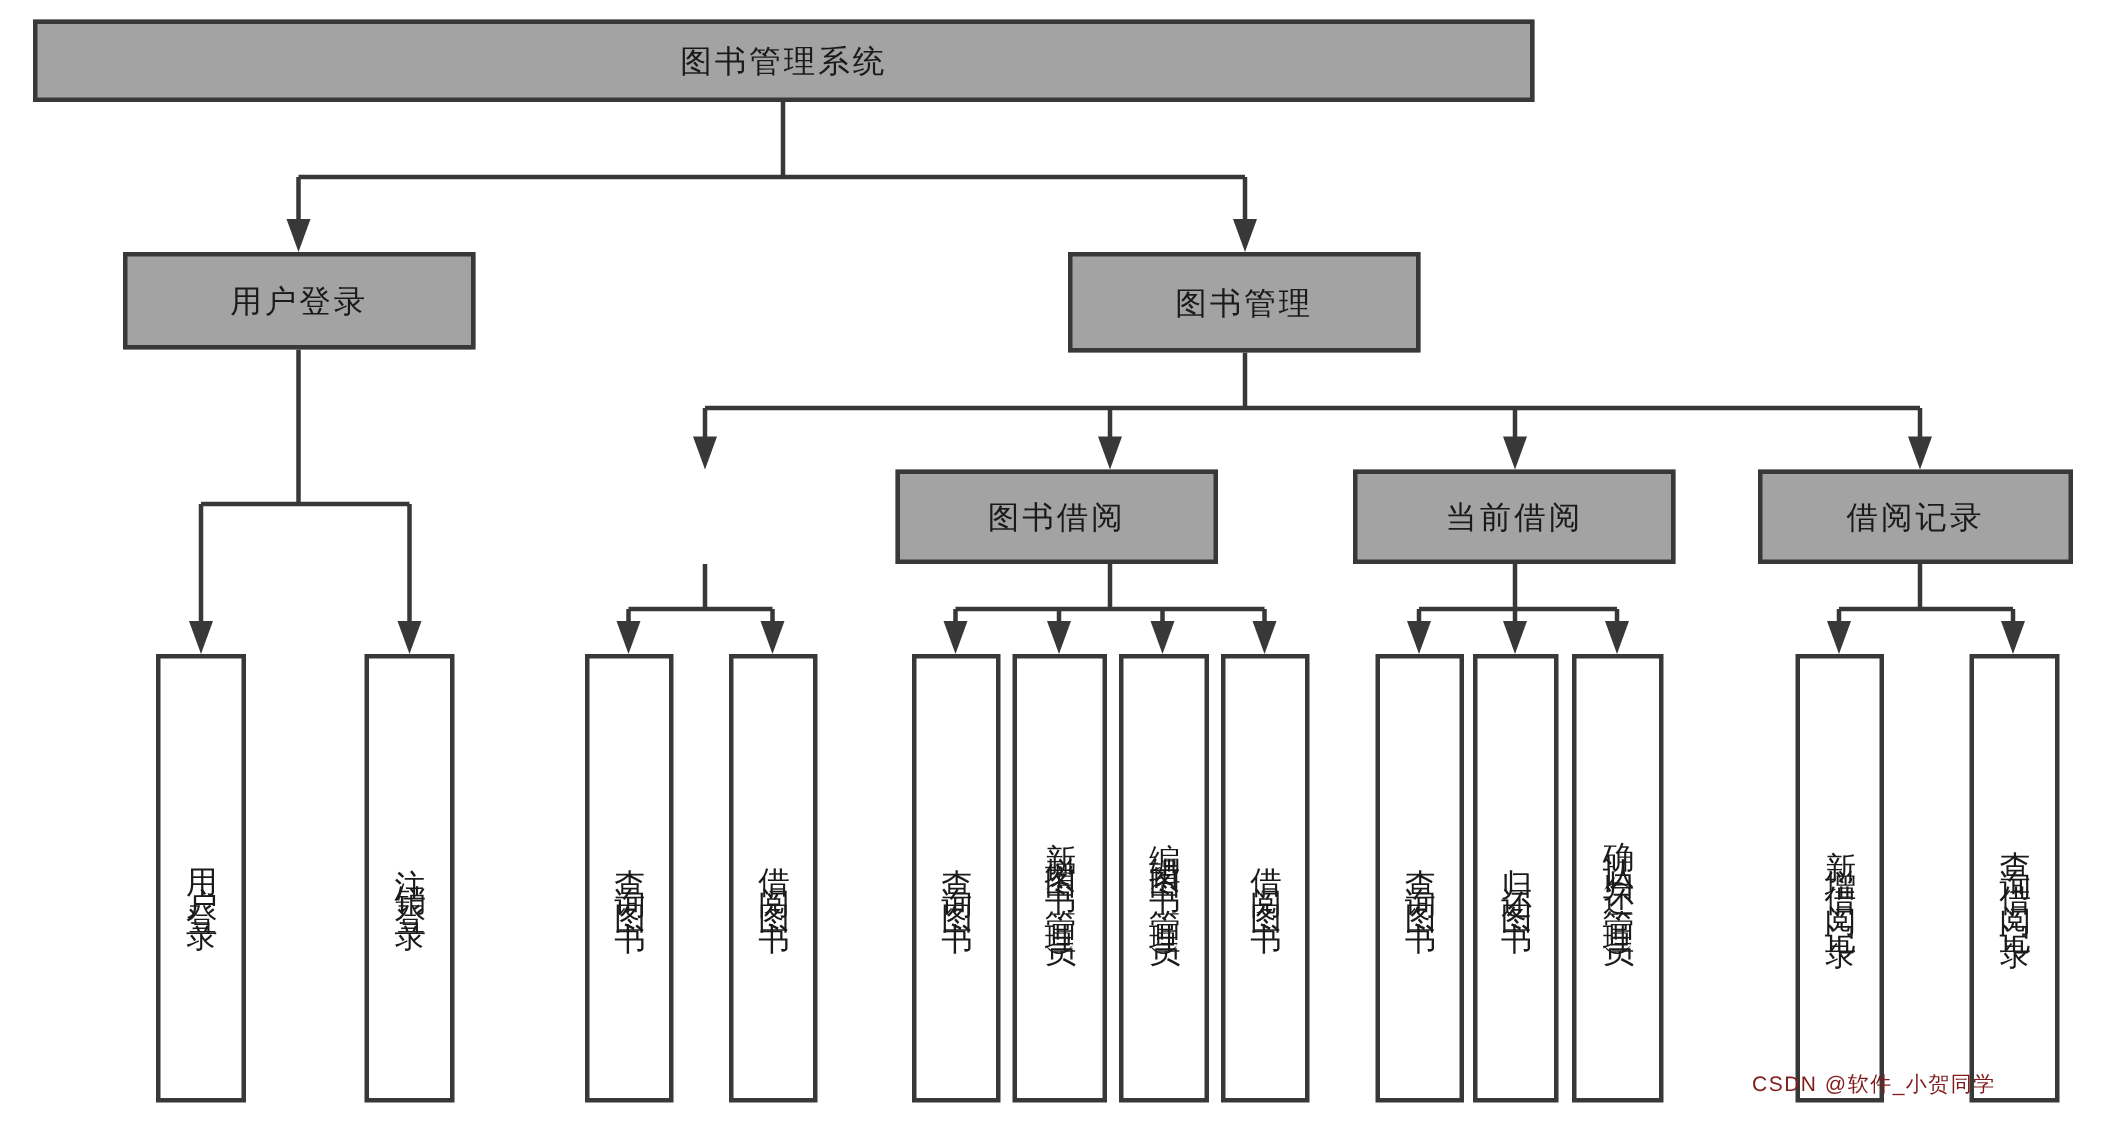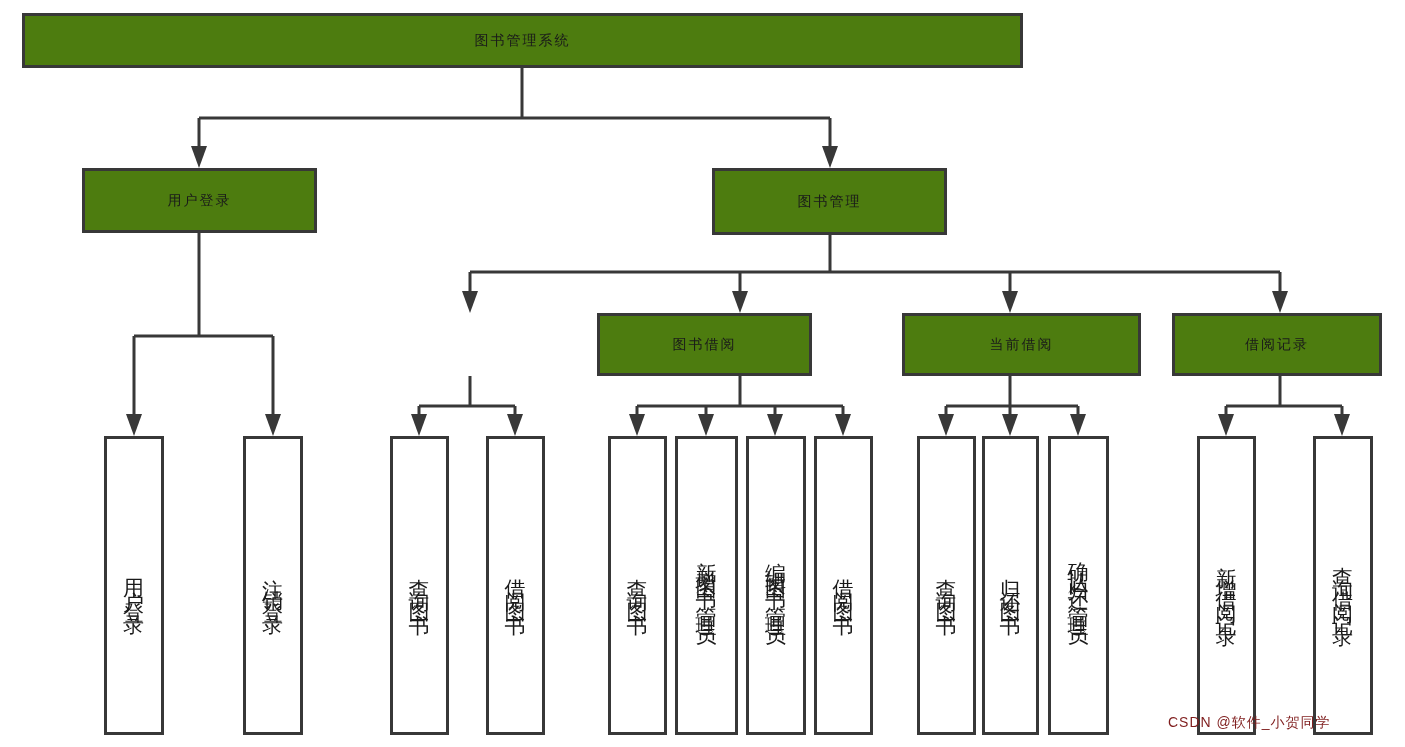--- a/index.html
+++ b/index.html
@@ -10,25 +10,25 @@
     background: #ffffff;
     font-family: "Liberation Sans", sans-serif;
     color: #1a1a1a;
     overflow: hidden;
   }
   #wires { position: absolute; left: 0; top: 0; }
   .hbox {
     position: absolute;
     box-sizing: border-box;
     border: 3px solid #383838;
-    background: #4d7c0f;
+    background: #a3a3a3;
     display: flex;
     align-items: center;
     justify-content: center;
-    font-size: 14px;
+    font-size: 21px;
     letter-spacing: 2px;
     white-space: nowrap;
   }
   .vbox {
     position: absolute;
     box-sizing: border-box;
     top: 436px;
     height: 299px;
     border: 3px solid #383838;
     background: #ffffff;
@@ -99,21 +99,21 @@
       <polygon points="1334,414 1350,414 1342,436"></polygon>
     </g>
   </svg>
 
   <div class="hbox" style="left:22px; top:13px; width:1001px; height:55px;">图书管理系统</div>
 
   <div class="hbox" style="left:82px; top:168px; width:235px; height:65px;">用户登录</div>
   <div class="hbox" style="left:712px; top:168px; width:235px; height:67px;">图书管理</div>
 
   <div class="hbox" style="left:597px; top:313px; width:215px; height:63px;">图书借阅</div>
-  <div class="hbox" style="left:902px; top:313px; width:239px; height:63px;">当前借阅</div>
+  <div class="hbox" style="left:902px; top:313px; width:215px; height:63px;">当前借阅</div>
   <div class="hbox" style="left:1172px; top:313px; width:210px; height:63px;">借阅记录</div>
 
   <div class="vbox" style="left:104px; width:60px;">
     <span>用户登录</span>
   </div>
   <div class="vbox" style="left:243px; width:60px;">
     <span>注销登录</span>
   </div>
   <div class="vbox" style="left:390px; width:59px;">
     <span>查询图书</span>

